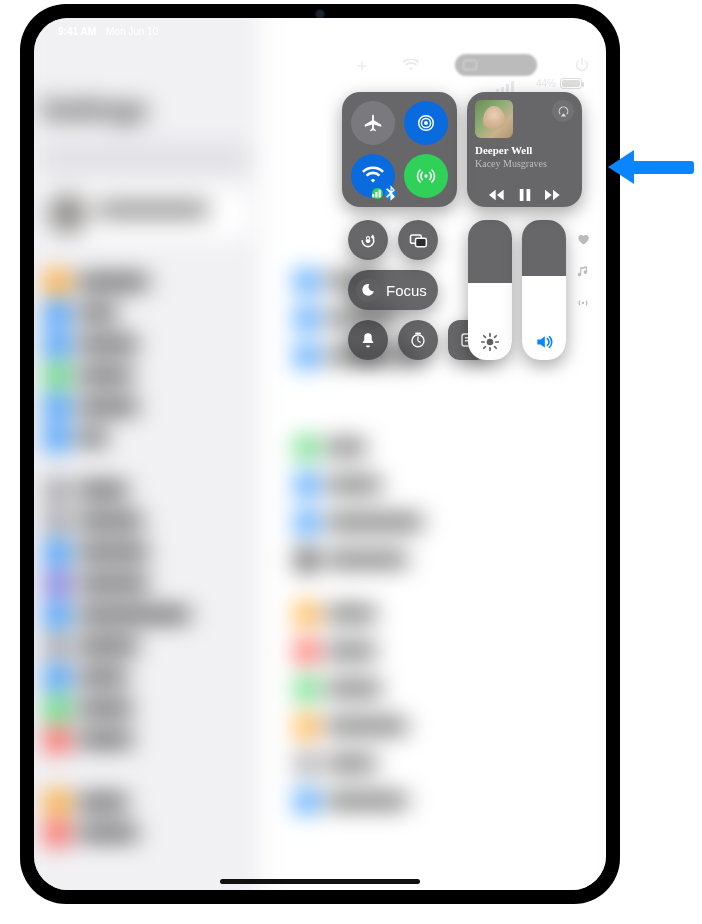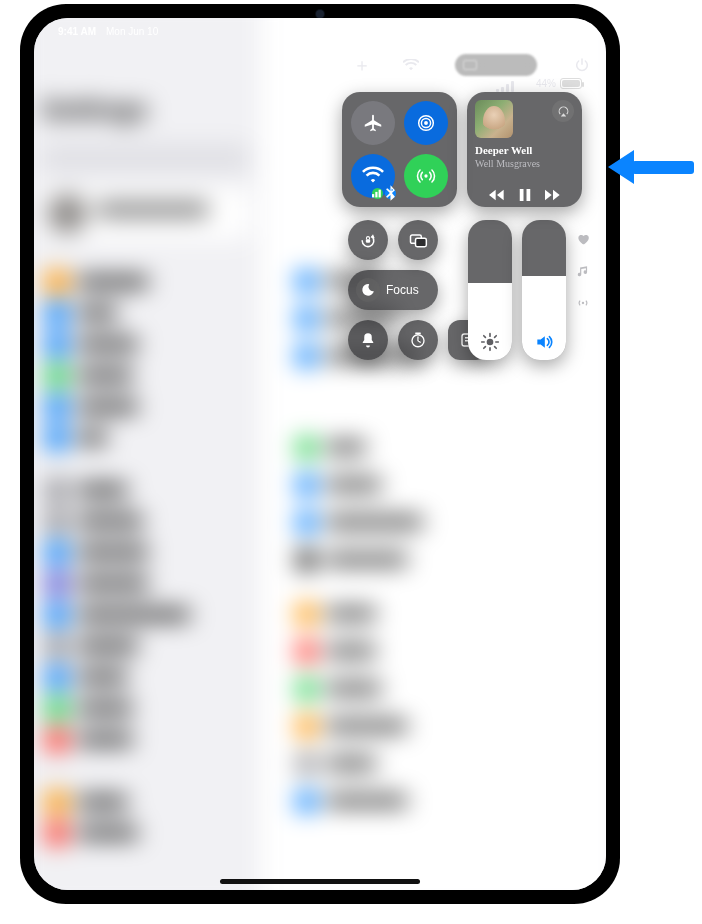--- a/index.html
+++ b/index.html
@@ -118,21 +118,21 @@
   .round { width:40px; height:40px; border-radius:50%; background:rgba(45,45,47,0.72); display:flex; align-items:center; justify-content:center; color:#fff; position:absolute; box-shadow:0 6px 18px rgba(0,0,0,0.35); }
   .round svg,.round span { color:#fff; }
   .r-lock  { left:6px;  top:128px; }
   .r-mirror{ left:56px; top:128px; }
   .focus-pill {
     position:absolute; left:6px; top:178px; width:90px; height:40px; border-radius:20px;
     background:rgba(45,45,47,0.72); display:flex; align-items:center; gap:6px; padding:0 8px; color:#fff;
     box-shadow:0 6px 18px rgba(0,0,0,0.35);
   }
   .focus-pill .ic { width:24px; height:24px; border-radius:50%; background:rgba(100,100,100,0.55); display:flex; align-items:center; justify-content:center; }
-  .focus-pill .lb { font-size:12px; }
+  .focus-pill .lb { font-size:15px; }
   .r-bell  { left:6px;  top:228px; }
   .r-timer { left:56px; top:228px; }
   .r-note  { left:106px; top:228px; border-radius:12px; }
   .slider {
     position:absolute; top:128px; width:44px; height:140px; border-radius:18px;
     background:rgba(45,45,47,0.72); overflow:hidden; box-shadow:0 6px 18px rgba(0,0,0,0.35);
   }
   .s-bri { left:126px; }
   .s-vol { left:180px; }
   .slider .fill { position:absolute; left:0; right:0; bottom:0; background:#fff; }
@@ -375,21 +375,21 @@
 
         <div class="tile media">
           <div class="art"></div>
           <div class="cast">
             <svg width="13" height="13" viewBox="0 0 24 24">
                 <path fill="none" stroke="#ddd" stroke-width="2" d="M6 17a8 8 0 1112 0"></path>
                 <path fill="#ddd" d="M12 15l5 6H7z"></path>
               </svg>
           </div>
           <div class="title">Deeper Well</div>
-          <div class="artist">Well Musgraves</div>
+          <div class="artist">Kacey Musgraves</div>
           <div class="ctrls">
             <span>
                 <svg width="16" height="12" viewBox="0 0 24 16">
                   <path fill="#fff" d="M12 8l10-8v16zM0 8l10-8v16z"></path>
                 </svg>
               </span>
             <span>
                 <svg width="12" height="12" viewBox="0 0 14 16">
                   <rect width="5" height="16" fill="#fff"></rect>
                   <rect x="9" width="5" height="16" fill="#fff"></rect>

